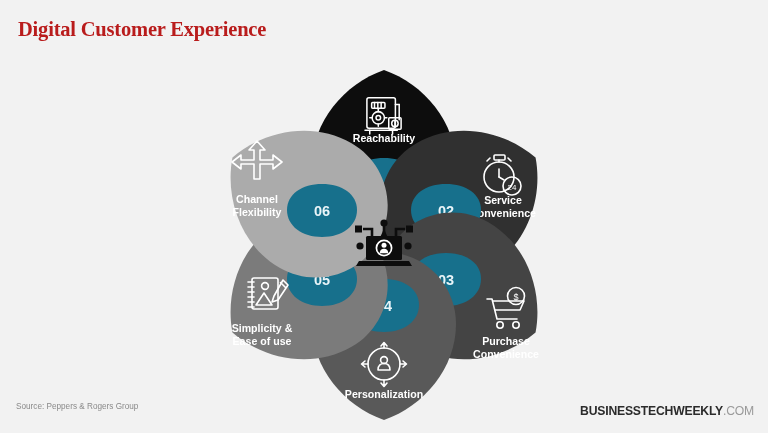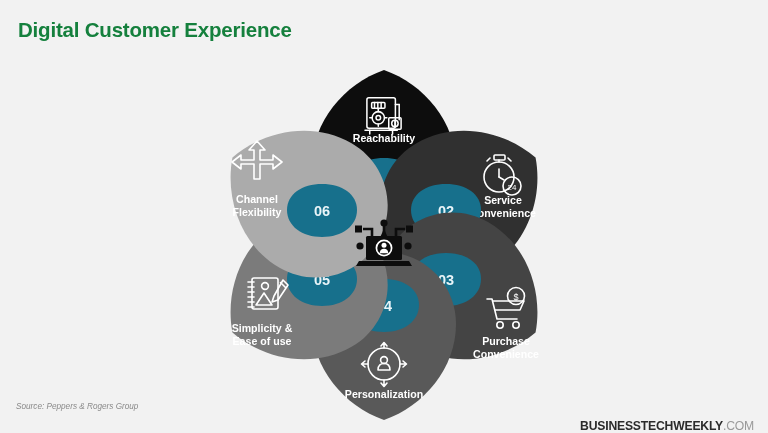--- a/index.html
+++ b/index.html
@@ -13,22 +13,23 @@
     font-family: "Liberation Sans", sans-serif;
     overflow: hidden;
     position: relative;
   }
   #page-title {
     position: absolute;
     left: 18px;
     top: 18px;
     font-size: 20.5px;
     font-weight: bold;
-    color: #15803d;
+    color: #b91c1c;
     letter-spacing: -0.2px;
+    font-family: Liberation Serif, serif;
   }
   #flower {
     position: absolute;
     left: 176px;
     top: 62px;
     width: 416px;
     height: 366px;
   }
   #flower svg {
     display: block;
@@ -54,27 +55,26 @@
     stroke: #ffffff;
     stroke-width: 1.6;
     stroke-linecap: round;
     stroke-linejoin: round;
   }
   #source-note {
     position: absolute;
     left: 16px;
     top: 402px;
     font-size: 8.2px;
-    font-style: italic;
     color: #8a8a8a;
   }
   #site-logo {
     position: absolute;
     right: 14px;
-    top: 419px;
+    top: 404px;
     font-size: 12.2px;
     letter-spacing: -0.2px;
   }
   #site-logo .logo-main {
     font-weight: bold;
     color: #2b2b2b;
   }
   #site-logo .logo-tld {
     font-weight: normal;
     color: #9a9a9a;

